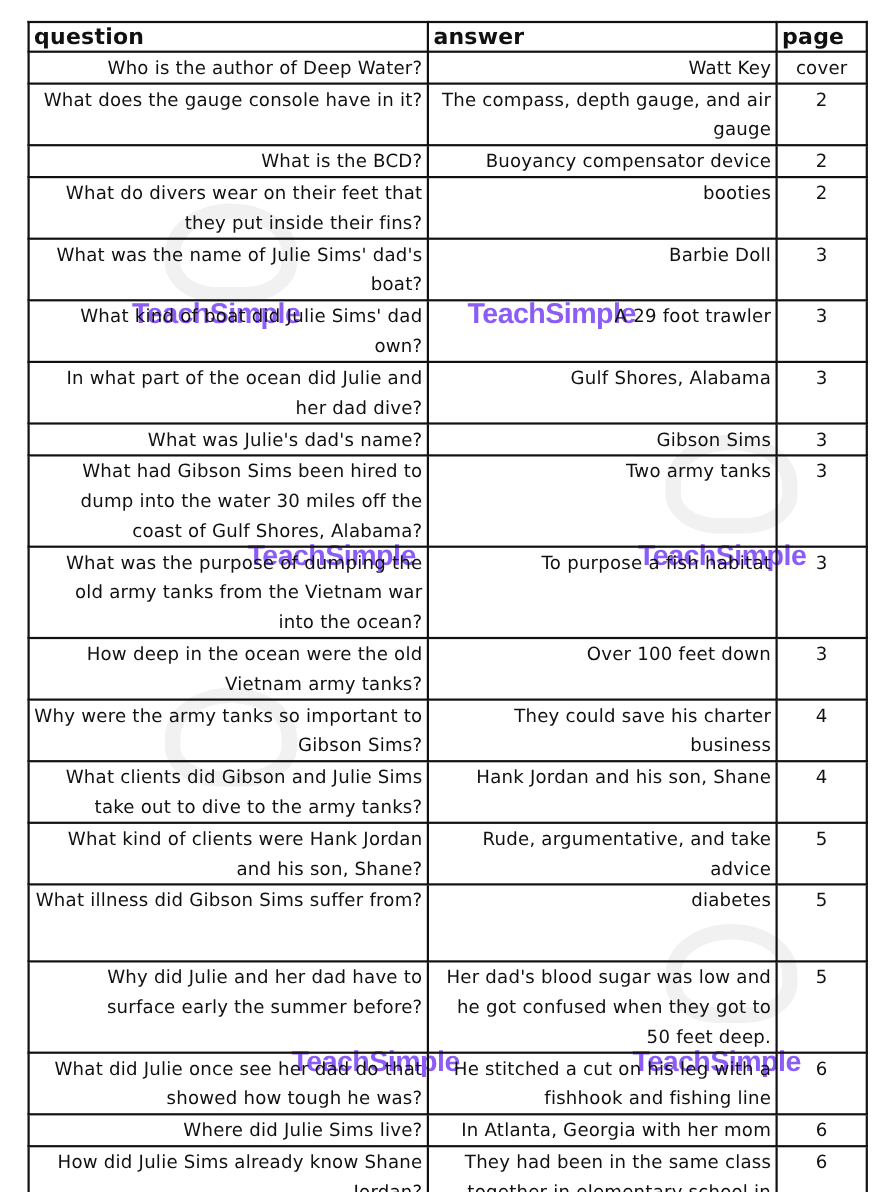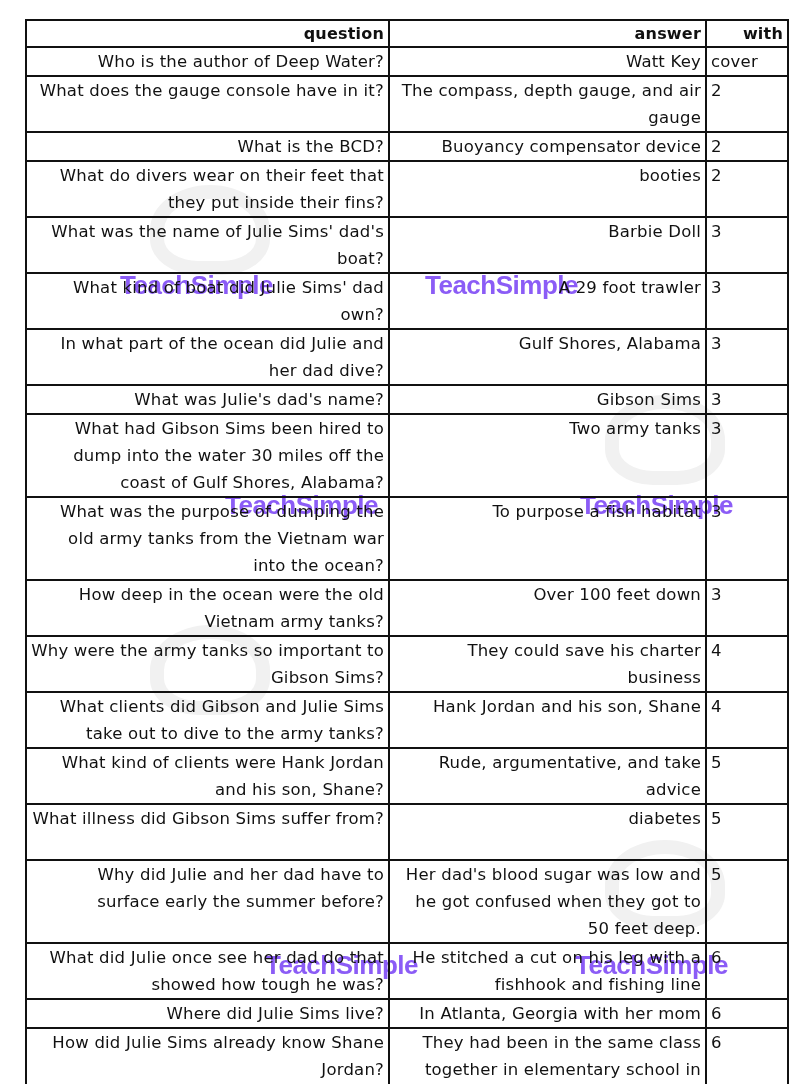--- a/index.html
+++ b/index.html
@@ -21,27 +21,27 @@
     border-collapse: collapse; z-index: 1; table-layout: fixed;
   }
   table.qa th, table.qa td {
     border: 2px solid #111;
     padding: 0 4px;
     font-size: 16.5px; line-height: 27px; color: #111;
     vertical-align: top;
     letter-spacing: 0.2px;
   }
   table.qa th {
-    font-weight: bold; text-align: right; height: 25px; line-height: 25px;
-    font-size: 16px;
+    font-weight: bold; text-align: left; height: 25px; line-height: 25px;
+    font-size: 20px;
   }
   col.c-q { width: 363px; }
   col.c-a { width: 317px; }
   col.c-p { width: 82px; }
-  td.page { text-align: left; vertical-align: bottom; padding-bottom: 0; }
+  td.page { text-align: center; vertical-align: bottom; padding-bottom: 0; }
   td.page.top { vertical-align: top; }
   td.q, td.a { text-align: right; }
 </style>
 </head>
 <body>
 
 <div class="watermark" style="left:120px;top:270px;">TeachSimple</div>
 <div class="watermark" style="left:425px;top:270px;">TeachSimple</div>
 <div class="watermark" style="left:225px;top:490px;">TeachSimple</div>
 <div class="watermark" style="left:580px;top:490px;">TeachSimple</div>
@@ -55,21 +55,21 @@
 <table class="qa">
   <colgroup>
       <col class="c-q">
       <col class="c-a">
       <col class="c-p">
     </colgroup>
   <thead>
     <tr>
       <th>question</th>
       <th>answer</th>
-      <th>with</th>
+      <th>page</th>
     </tr>
   </thead>
   <tbody id="rows">
       <tr style="height: 26px;">
         <td class="q">Who is the author of Deep Water?</td>
         <td class="a">Watt Key</td>
         <td class="page top">cover</td>
       </tr>
       <tr style="height: 53px;">
         <td class="q">What does the gauge console have in it?</td>
@@ -129,21 +129,21 @@
       <tr style="height: 53px;">
         <td class="q">What clients did Gibson and Julie Sims take out to dive to the army tanks?</td>
         <td class="a">Hank Jordan and his son, Shane</td>
         <td class="page">4</td>
       </tr>
       <tr style="height: 53px;">
         <td class="q">What kind of clients were Hank Jordan and his son, Shane?</td>
         <td class="a">Rude, argumentative, and take advice</td>
         <td class="page">5</td>
       </tr>
-      <tr style="height: 56px; padding-left: 15px;">
+      <tr style="height: 70px; padding-left: 15px;">
         <td class="q">What illness did Gibson Sims suffer from?</td>
         <td class="a">diabetes</td>
         <td class="page">5</td>
       </tr>
       <tr style="height: 80px; margin-left: 35px;">
         <td class="q">Why did Julie and her dad have to surface early the summer before?</td>
         <td class="a">Her dad's blood sugar was low and he got confused when they got to 50 feet deep.</td>
         <td class="page">5</td>
       </tr>
       <tr style="height: 53px; margin-left: 42px;">

